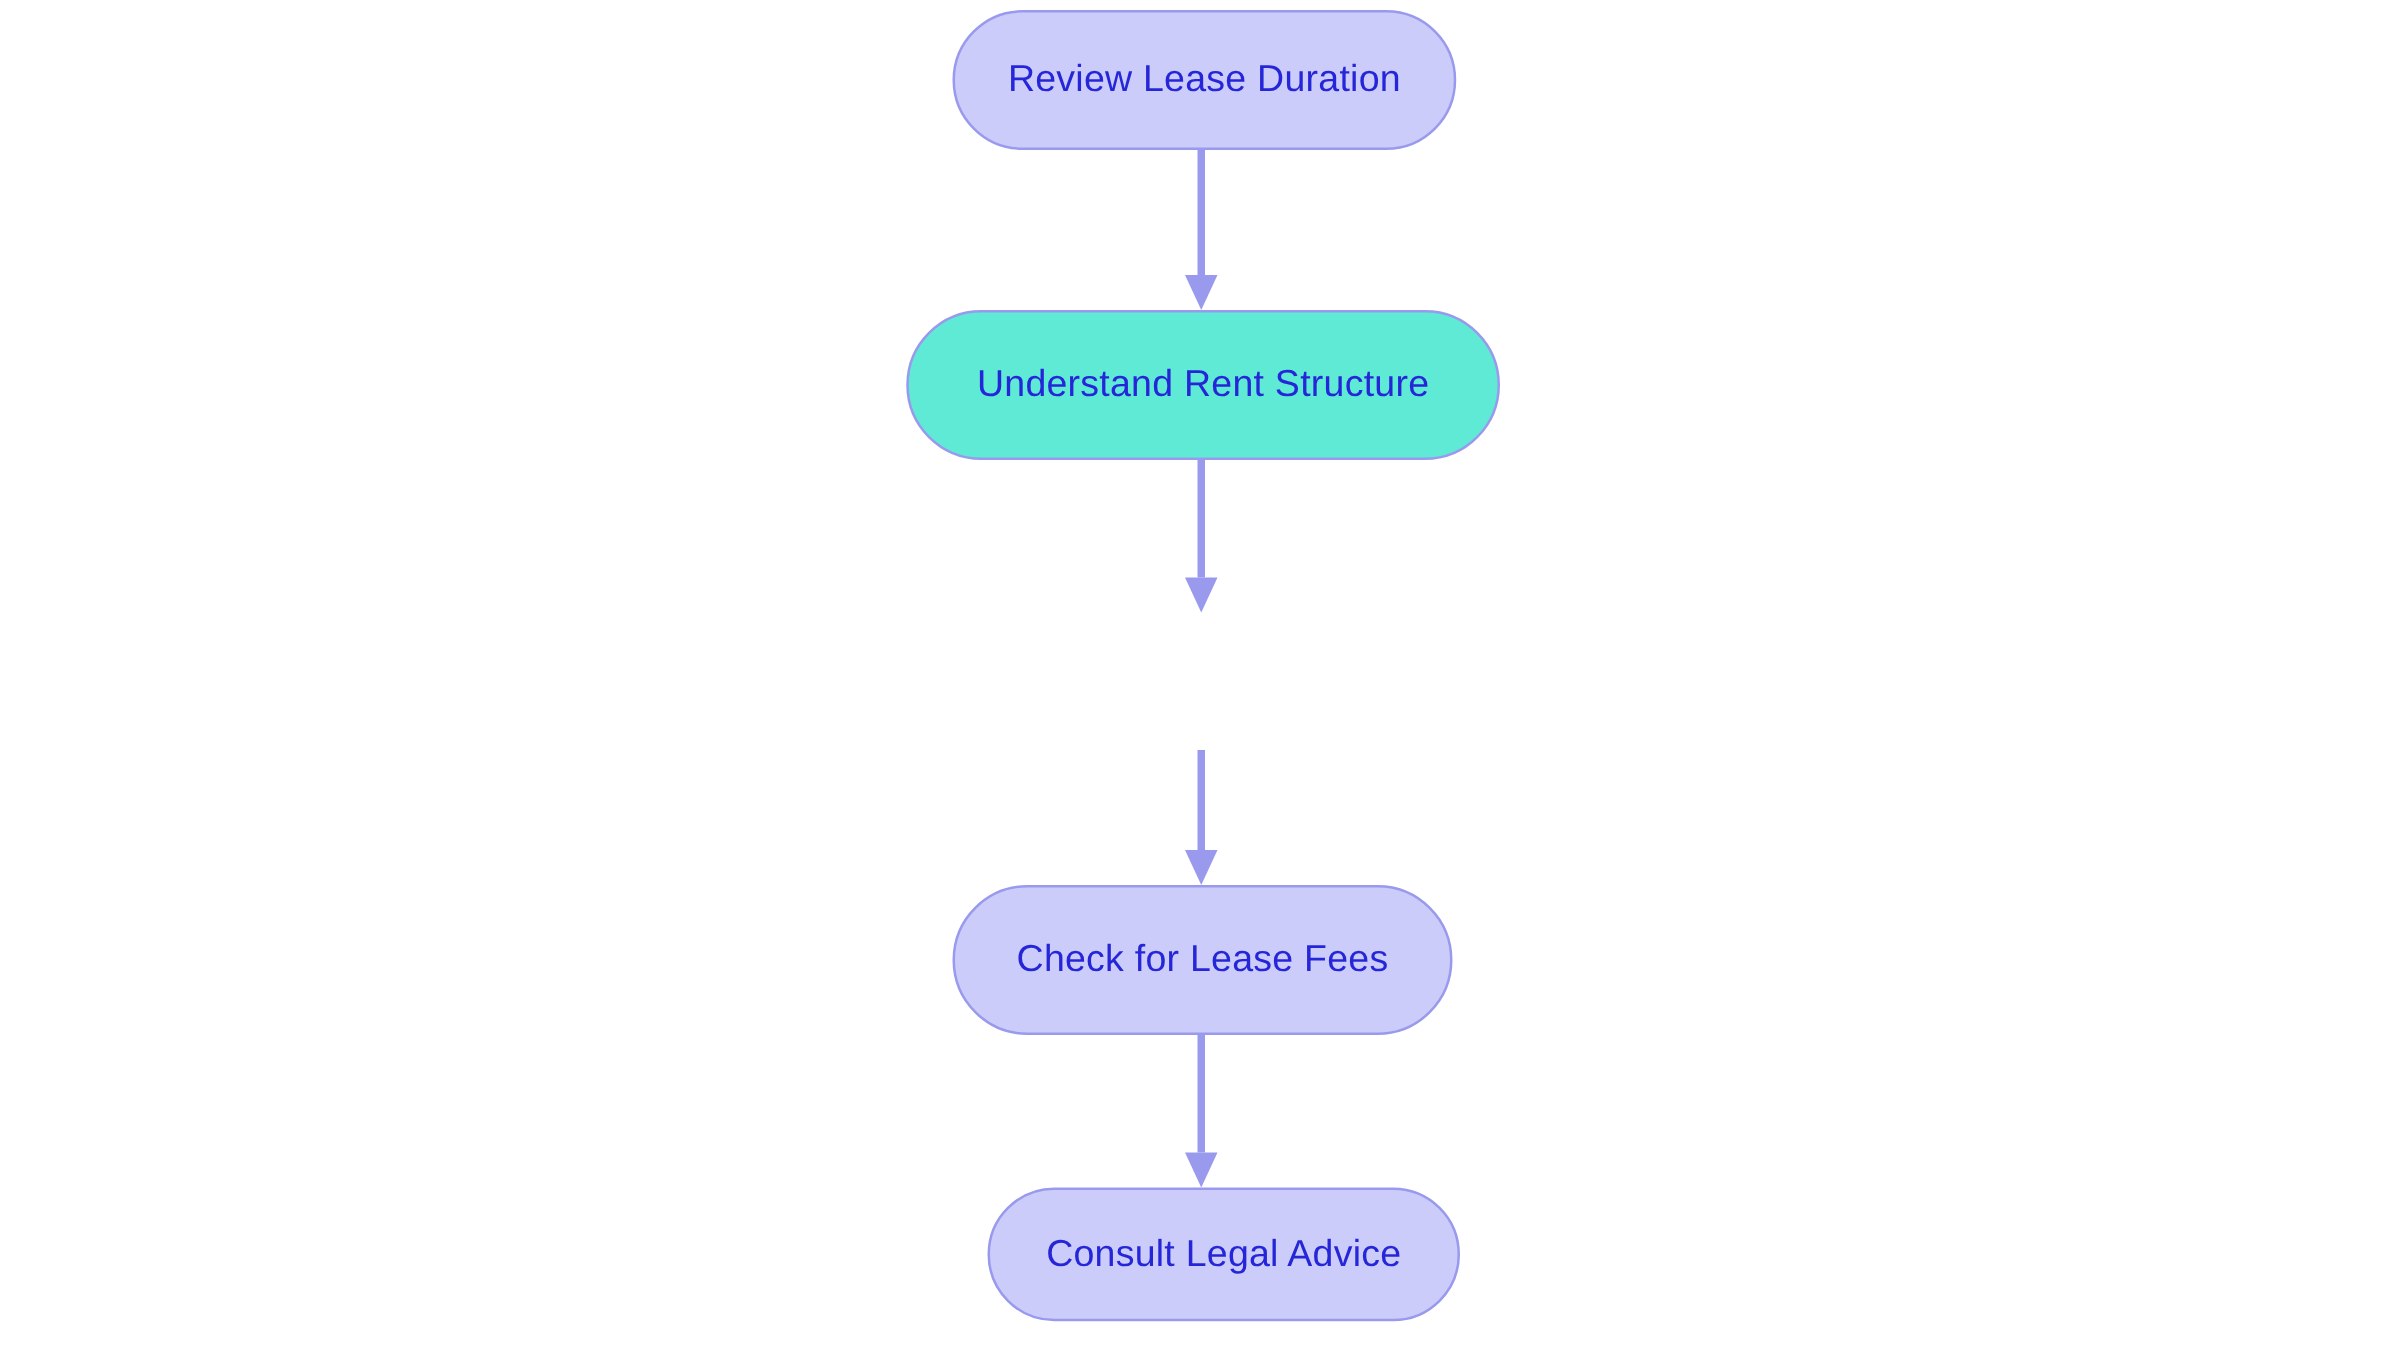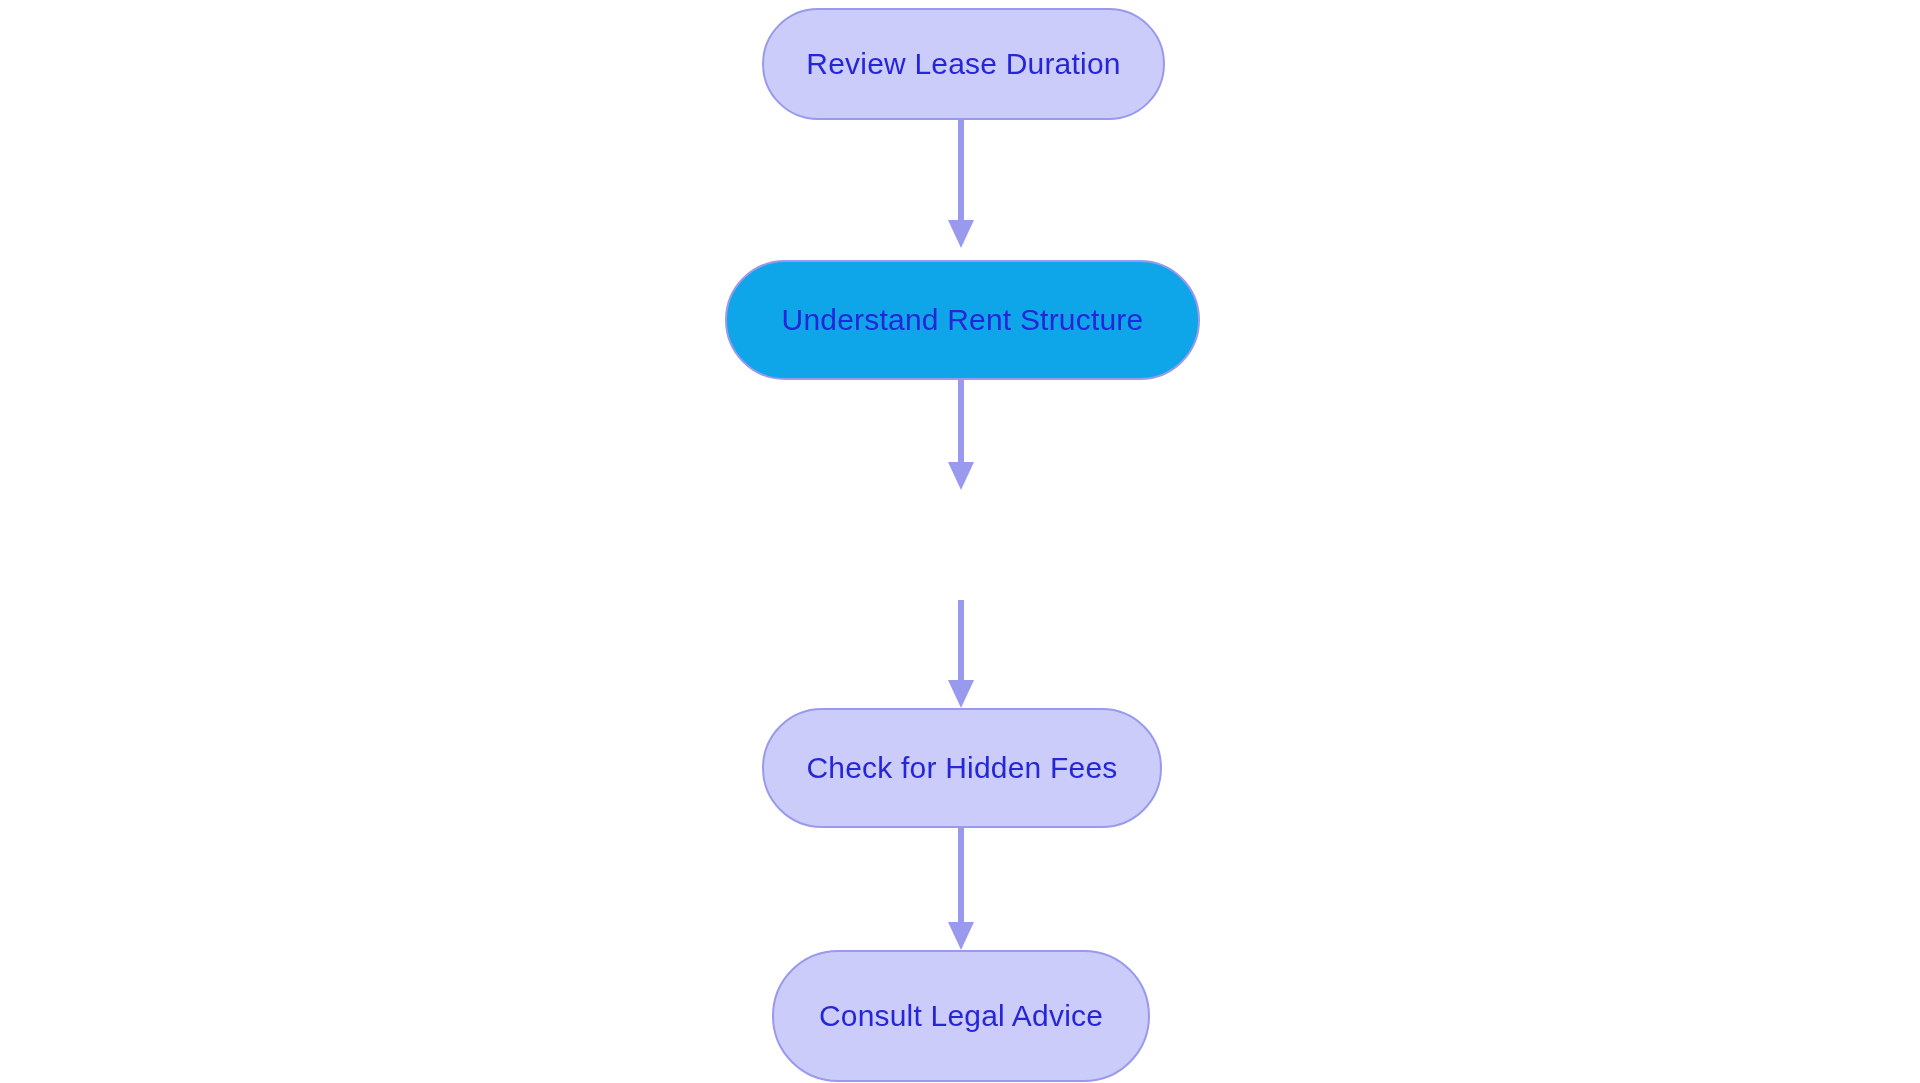--- a/index.html
+++ b/index.html
@@ -64,26 +64,26 @@
         <polygon points="948,680 974,680 961,708" fill="#9999ee"></polygon>
         <rect x="958" y="828" width="6" height="94" fill="#9999ee"></rect>
         <polygon points="948,922 974,922 961,950" fill="#9999ee"></polygon>
       </g>
   </svg>
 
   <div class="node" style="left: 762px; top: 8px; width: 403px; height: 112px; background: rgb(204, 204, 250); border-color: rgb(153, 153, 238);">
     <span class="node-label" style="color: rgb(38, 38, 217);">Review Lease Duration</span>
   </div>
 
-  <div class="node" style="left: 725px; top: 248px; width: 475px; height: 120px; background: #0ea5e9; border-color: rgb(153, 153, 238); margin-top: 12px;">
+  <div class="node" style="left: 725px; top: 248px; width: 475px; height: 120px; background: #5eead4; border-color: rgb(153, 153, 238);">
     <span class="node-label" style="color: rgb(38, 38, 217);">Understand Rent Structure</span>
   </div>
 
 
   <div class="node" style="left: 762px; top: 708px; width: 400px; height: 120px; background: rgb(204, 204, 250); border-color: rgb(153, 153, 238);">
-    <span class="node-label" style="color: rgb(38, 38, 217);">Check for Hidden Fees</span>
+    <span class="node-label" style="color: rgb(38, 38, 217);">Check for Lease Fees</span>
   </div>
 
-  <div class="node" style="left: 772px; top: 950px; width: 378px; height: 132px; background: rgb(204, 204, 250); border-color: rgb(153, 153, 238); justify-content: center;">
+  <div class="node" style="left: 790px; top: 950px; width: 378px; height: 107px; background: rgb(204, 204, 250); border-color: rgb(153, 153, 238); justify-content: center;">
     <span class="node-label" style="color: rgb(38, 38, 217);">Consult Legal Advice</span>
   </div>
 
 </div>
 
 </body></html>

